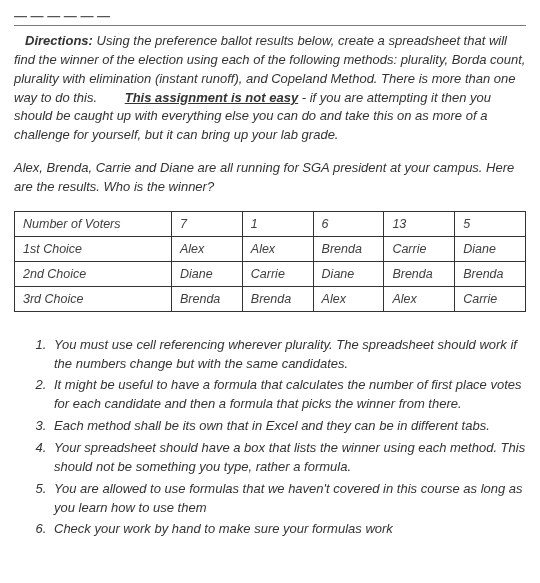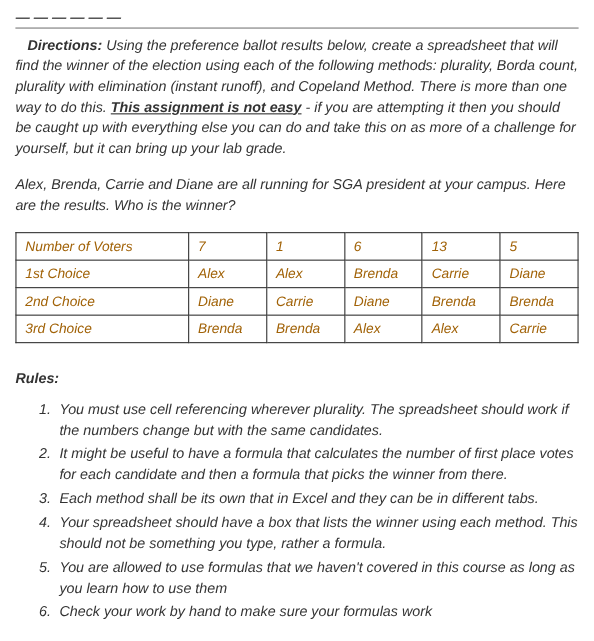--- a/index.html
+++ b/index.html
@@ -34,32 +34,33 @@
     margin-bottom: 14px;
     font-style: italic;
   }
   .directions-label {
     font-weight: bold;
     margin-left: 11px;
   }
   .underline-bold {
     font-weight: bold;
     text-decoration: underline;
+    margin-left: 24px;
   }
   table.ballot {
     border-collapse: collapse;
     width: 100%;
     margin: 8px 0 24px 0;
     font-size: 12.5px;
   }
   table.ballot td {
     border: 1px solid #333333;
     padding: 5px 8px;
     font-style: italic;
-    color: #a16207;
+    color: #404040;
   }
   table.ballot td.label {
     width: 140px;
   }
   .rules-heading {
     font-weight: bold;
     font-style: italic;
     margin-bottom: 12px;
   }
   ol.rules {
@@ -118,21 +119,20 @@
         <td class="label">3rd Choice</td>
         <td>Brenda</td>
         <td>Brenda</td>
         <td>Alex</td>
         <td>Alex</td>
         <td>Carrie</td>
       </tr>
     </tbody>
   </table>
 
-  <div class="rules-heading">Rules:</div>
 
   <ol class="rules">
     <li>You must use cell referencing wherever plurality.  The spreadsheet should work if the numbers change but with the same candidates.</li>
     <li>It might be useful to have a formula that calculates the number of first place votes for each candidate and then a formula that picks the winner from there.</li>
     <li>Each method shall be its own that in Excel and they can be in different tabs.</li>
     <li>Your spreadsheet should have a box that lists the winner using each method.  This should not be something you type, rather a formula.</li>
     <li>You are allowed to use formulas that we haven't covered in this course as long as you learn how to use them</li>
     <li>Check your work by hand to make sure your formulas work</li>
   </ol>
 

